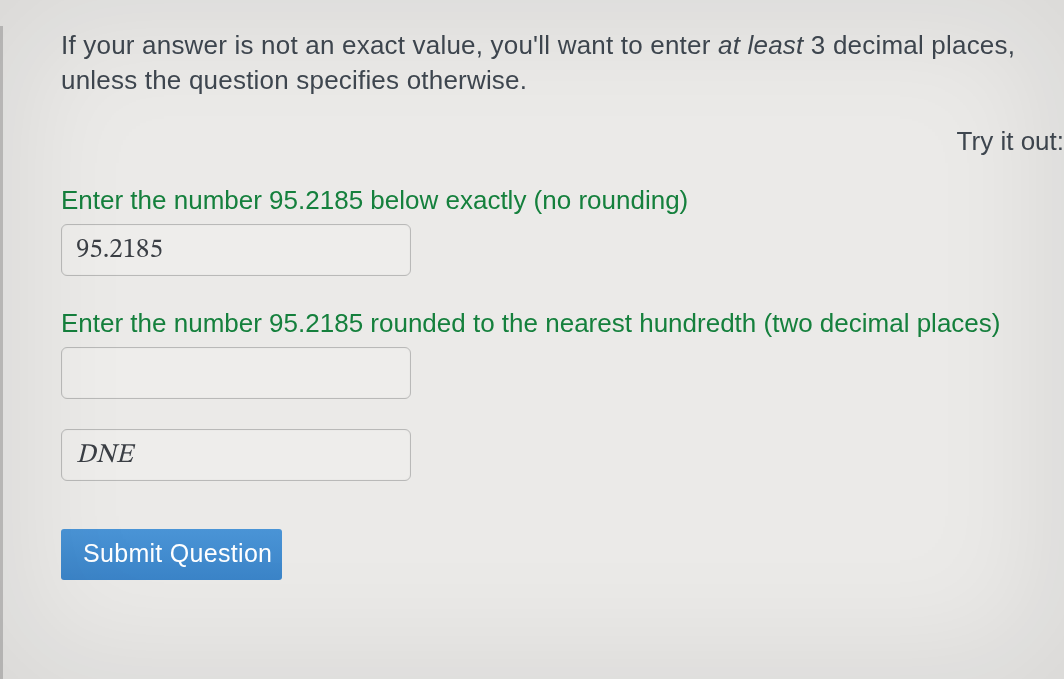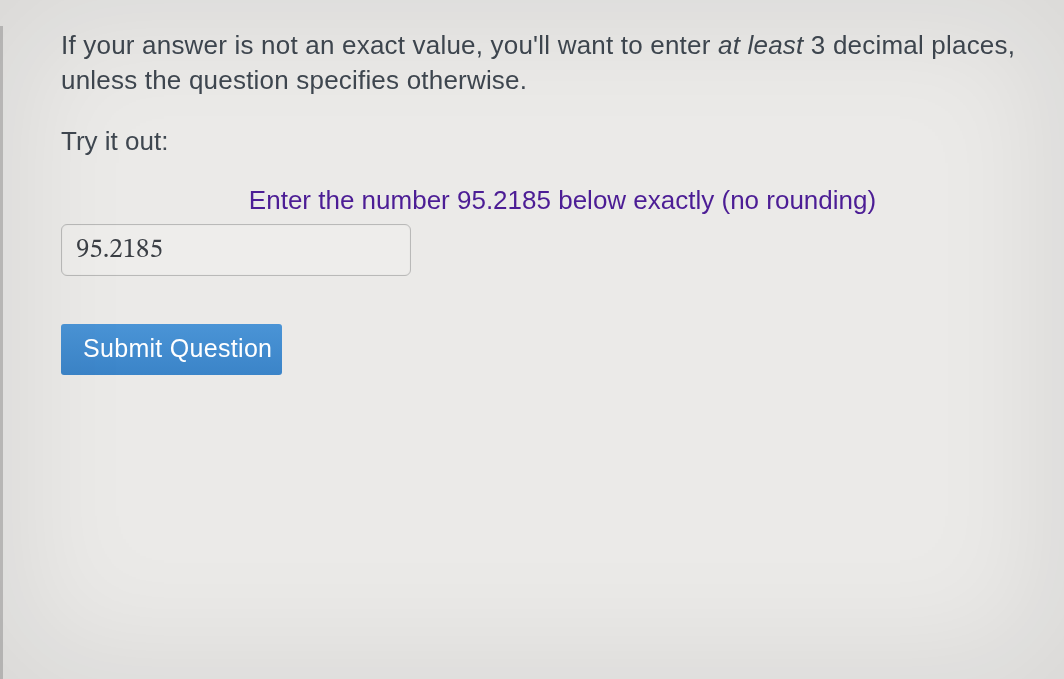--- a/index.html
+++ b/index.html
@@ -27,26 +27,26 @@
     padding-top: 2px;
     padding-right: 9px;
     margin-bottom: 24px;
     color: #3f4750;
     letter-spacing: 0.2px;
   }
   .intro em { font-style: italic; }
   .tryit {
     margin-bottom: 24px;
     color: #3f4750;
+    text-align: right;
   }
   .prompt {
-    color: #4c1d95;
+    color: #15803d;
     margin-bottom: 6px;
     white-space: nowrap;
-    text-align: center;
   }
   .math {
     font-family: "Cambria Math", "STIX Two Math", "Times New Roman", serif;
   }
   .input {
     width: 350px;
     height: 52px;
     border: 1px solid #b9b9b8;
     border-radius: 6px;
     background: #eeedeb;
@@ -92,20 +92,29 @@
 
   <p class="tryit">Try it out:</p>
 
   <div class="q1">
     <div class="prompt">Enter the number 95.2185 below exactly (no rounding)</div>
     <div class="input">
       <span>95.2185</span>
     </div>
   </div>
 
+  <div class="q2">
+    <div class="prompt">Enter the number 95.2185 rounded to the nearest hundredth (two decimal places)</div>
+    <div class="input">
+      <span></span>
+    </div>
+  </div>
 
   <div class="q3">
+    <div class="input">
+      <span>DNE</span>
+    </div>
   </div>
 
   <button class="submit">Submit Question</button>
 
 </div>
 <div class="vignette"></div>
 
 </body></html>

